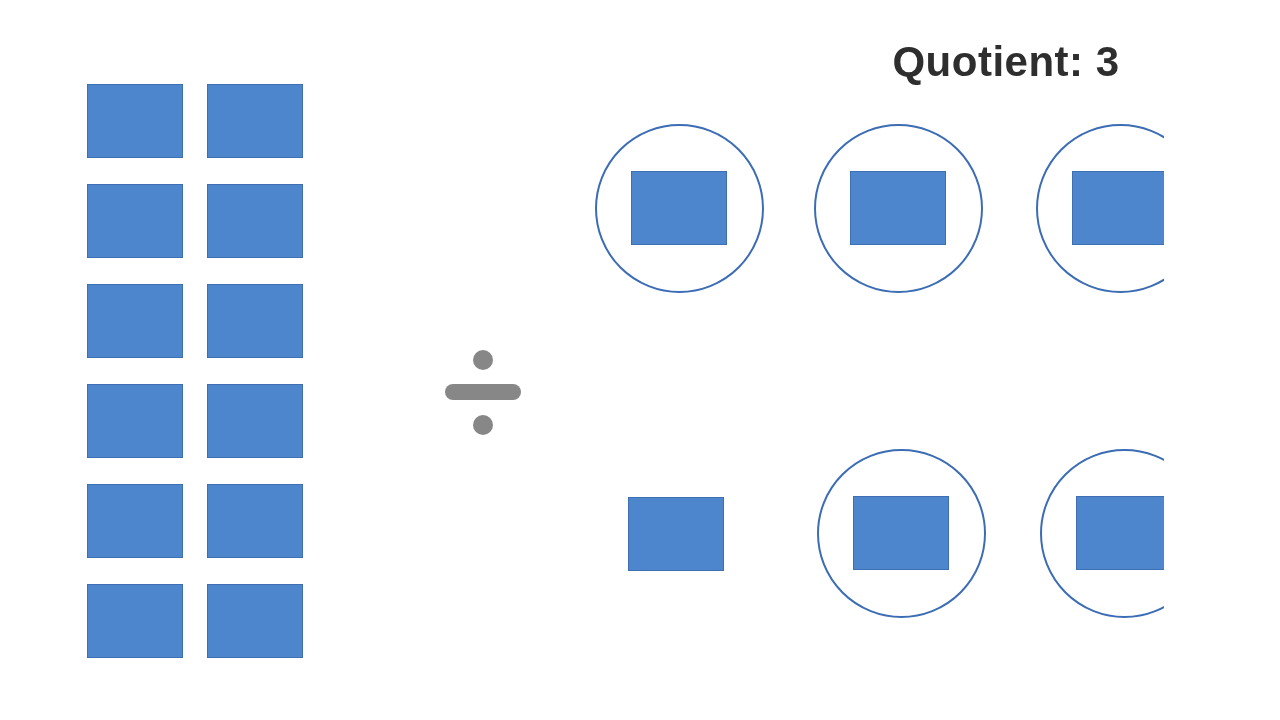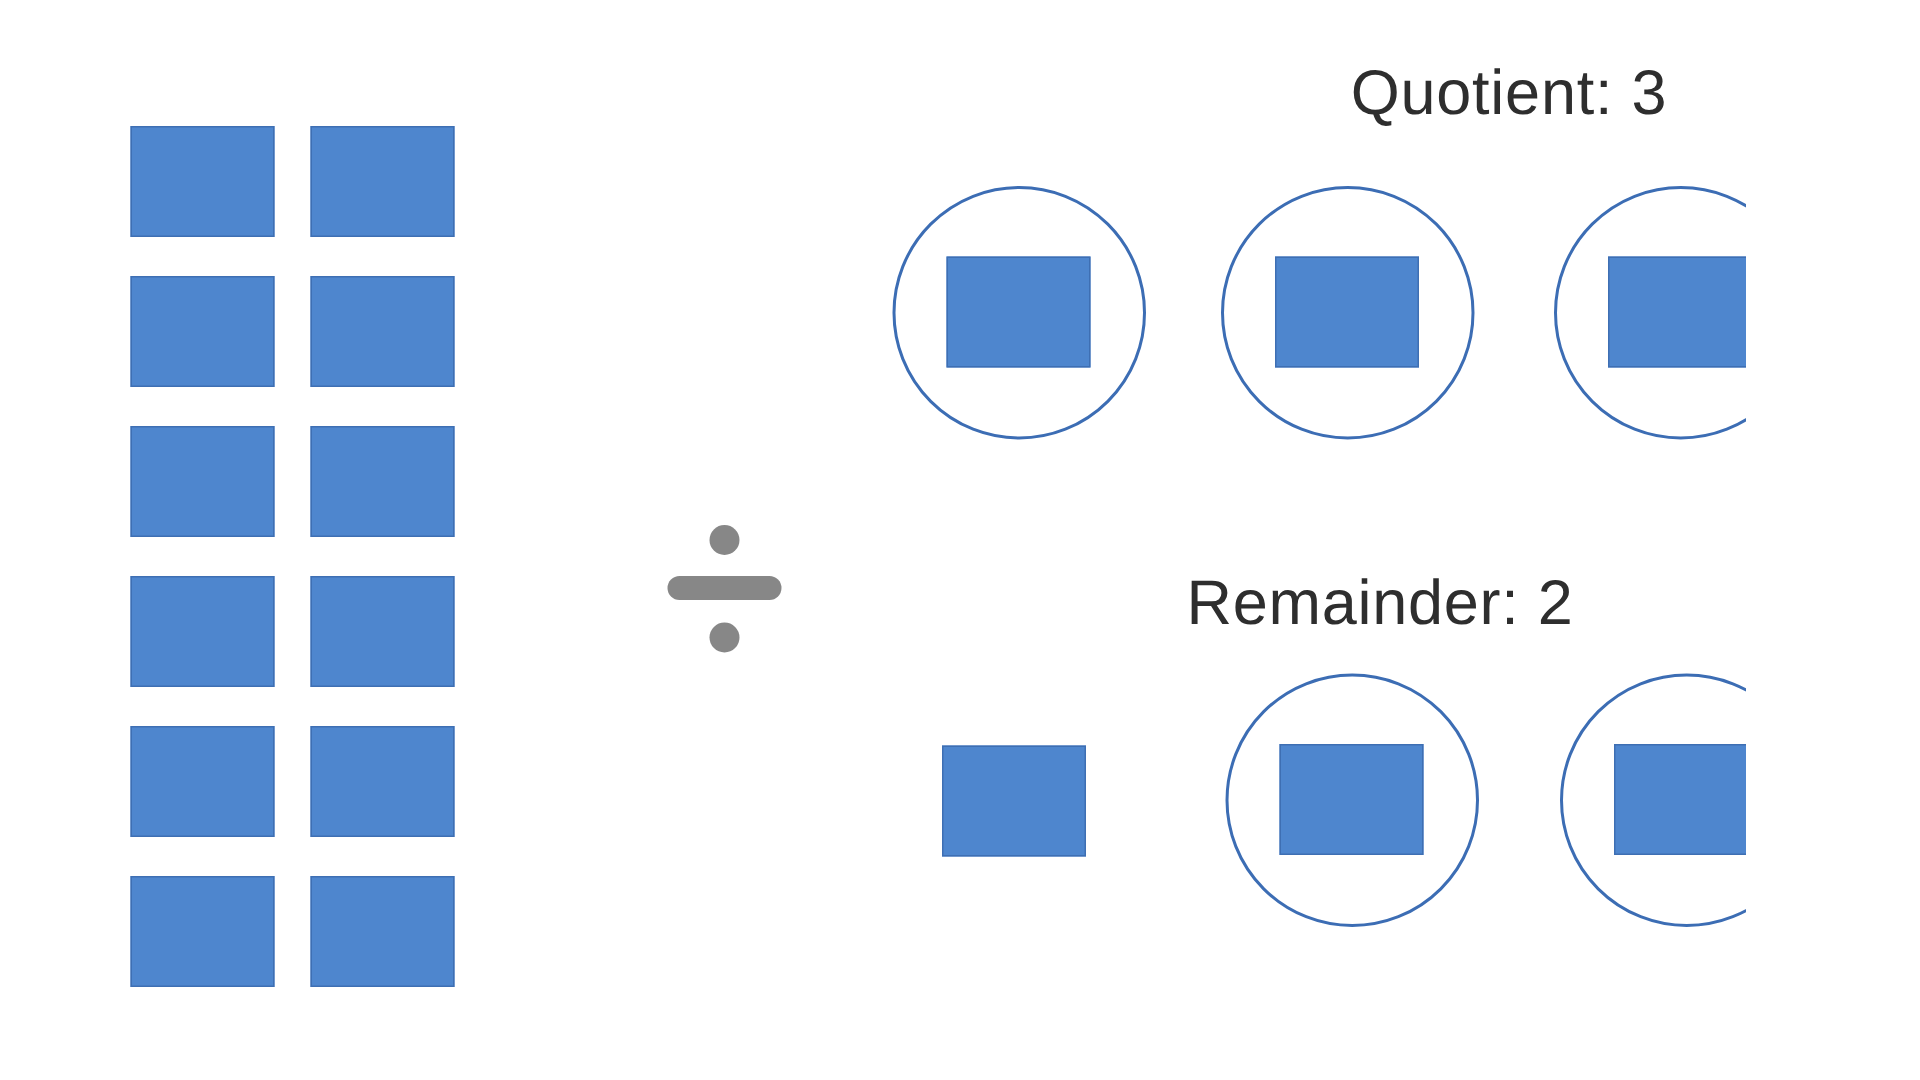--- a/index.html
+++ b/index.html
@@ -7,20 +7,21 @@
     padding: 0;
     background: #ffffff;
   }
   .stage {
     position: relative;
     width: 1164px;
     height: 720px;
     background: var(--bg, #ffffff);
     overflow: hidden;
     font-family: "Liberation Sans", "DejaVu Sans", sans-serif;
+    font-weight: bold;
   }
   .block {
     position: absolute;
     width: 96px;
     height: 74px;
     background: var(--block-fill, #4e86ce);
     border: 1px solid var(--block-border, #3e6fb3);
     box-sizing: border-box;
   }
   .circle {
@@ -109,21 +110,20 @@
         <div class="block"></div>
       </div>
       <div class="circle" style="left: 813.5px; top: 123.5px;">
         <div class="block"></div>
       </div>
       <div class="circle" style="left: 1035.5px; top: 123.5px;">
         <div class="block"></div>
       </div>
     </div>
 
-  <div class="label remainder-label">Remainder: 2</div>
 
   <div id="remainder-row">
       <div class="block" style="left: 628px; top: 497px;"></div>
       <div class="circle" style="left: 816.5px; top: 448.5px;">
         <div class="block"></div>
       </div>
       <div class="circle" style="left: 1039.5px; top: 448.5px;">
         <div class="block"></div>
       </div>
     </div>

